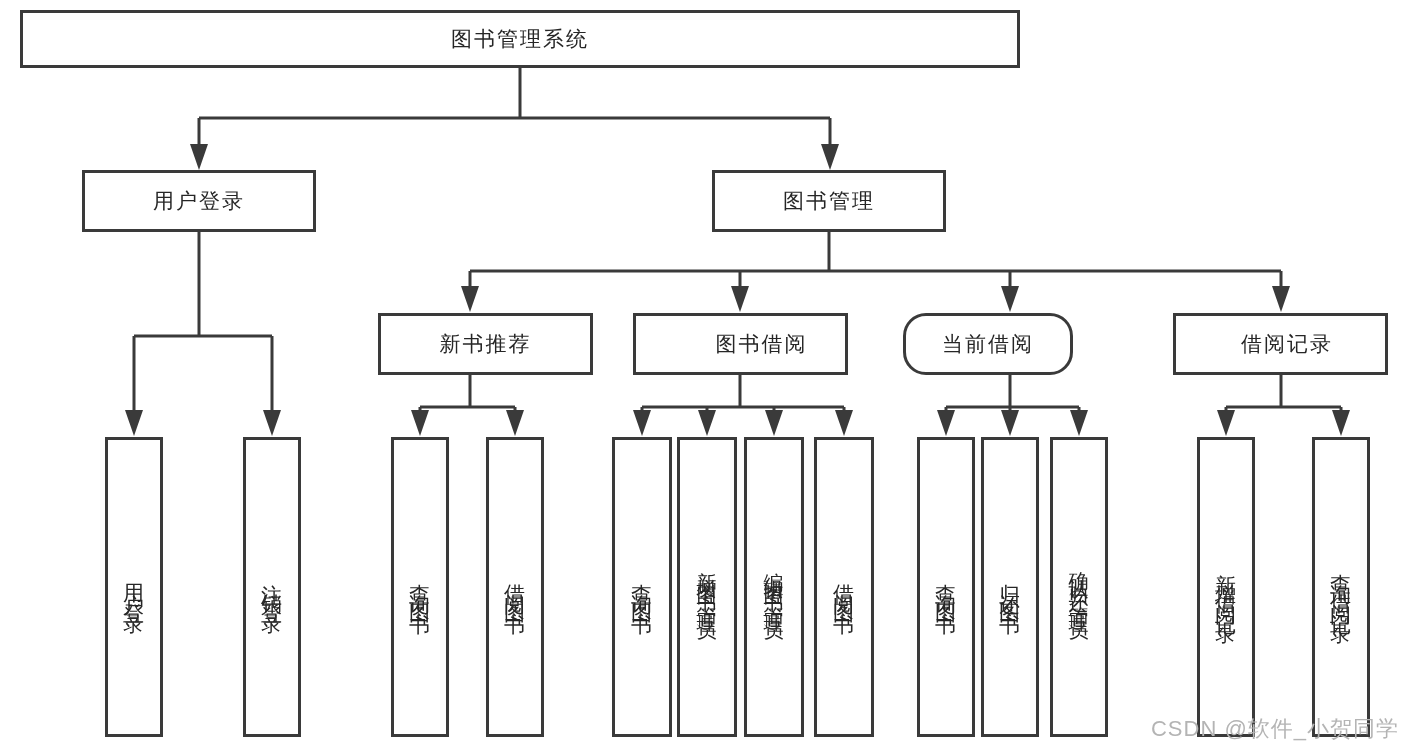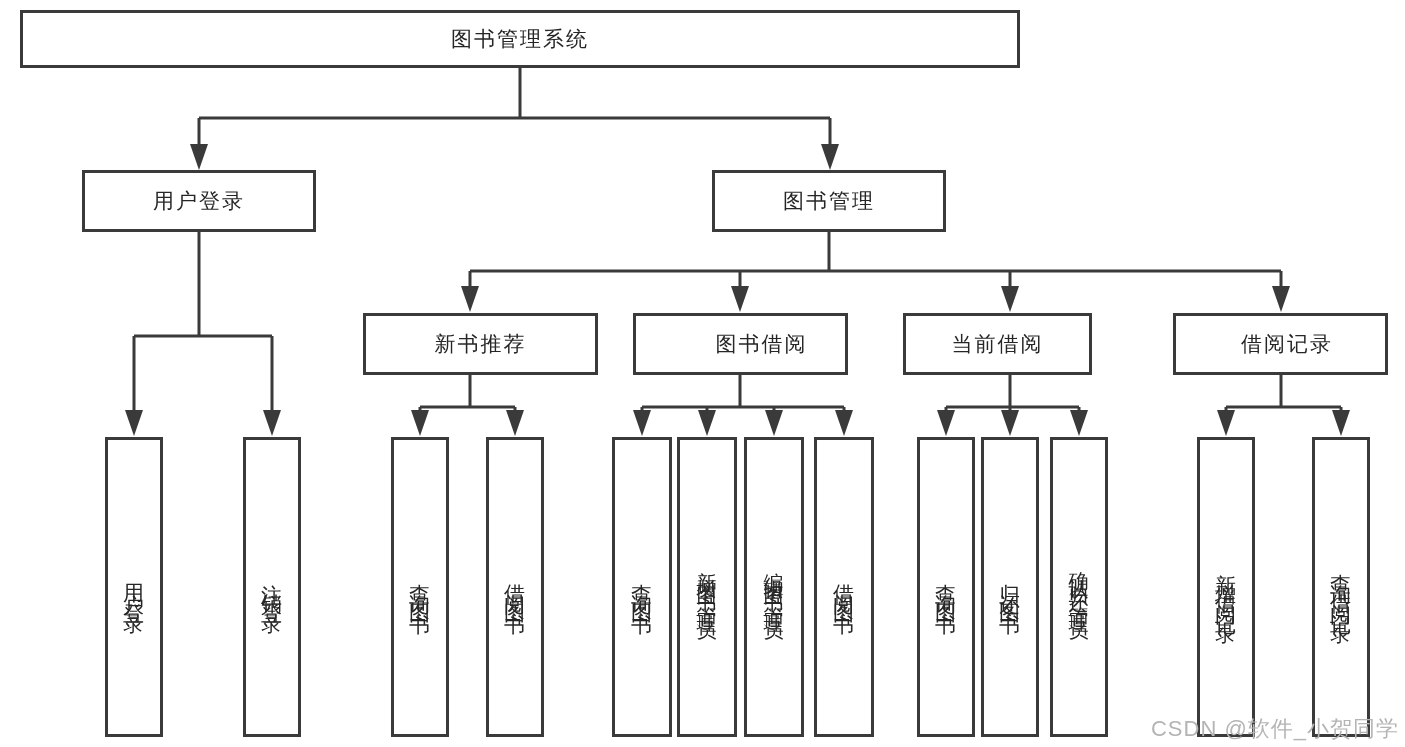--- a/index.html
+++ b/index.html
@@ -52,23 +52,23 @@
     letter-spacing: 10px;
     line-height: 1;
     color: var(--text);
   }
   
   .n-root          { left: 20px;   top: 10px;  width: 1000px; height: 58px; }
   
   .n-user-login    { left: 82px;   top: 170px; width: 234px;  height: 62px; }
   .n-book-mgmt     { left: 712px;  top: 170px; width: 234px;  height: 62px; }
   
-  .n-new-book-rec  { left: 363px;  top: 313px; width: 235px;  height: 62px; }
+  .n-new-book-rec  { left: 378px;  top: 313px; width: 215px;  height: 62px; }
   .n-book-borrow   { left: 633px;  top: 313px; width: 215px;  height: 62px; padding-left: 42px; }
-  .n-cur-borrow    { left: 903px;  top: 313px; width: 189px;  height: 62px; }
+  .n-cur-borrow    { left: 903px;  top: 313px; width: 170px;  height: 62px; border-radius: 23px; }
   .n-borrow-rec    { left: 1173px; top: 313px; width: 215px;  height: 62px; padding-left: 13px; }
   
   .leaf { top: 437px; height: 300px; width: 58px; }
   .n-ul-1 { left: 105px; }
   .n-ul-2 { left: 243px; }
   .n-nr-1 { left: 391px; }
   .n-nr-2 { left: 486px; }
   .n-bb-1 { left: 612px; width: 60px; }
   .n-bb-2 { left: 677px; width: 60px; letter-spacing: 7px; font-size: 20px; }
   .n-bb-3 { left: 744px; width: 60px; letter-spacing: 7px; font-size: 20px; }

